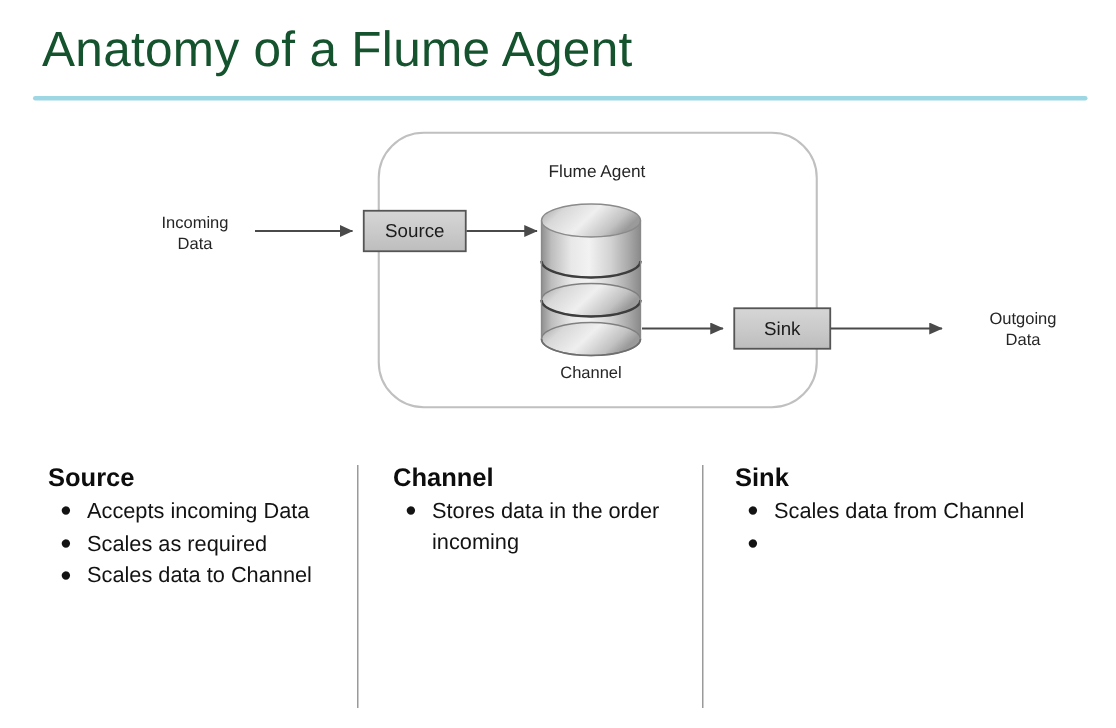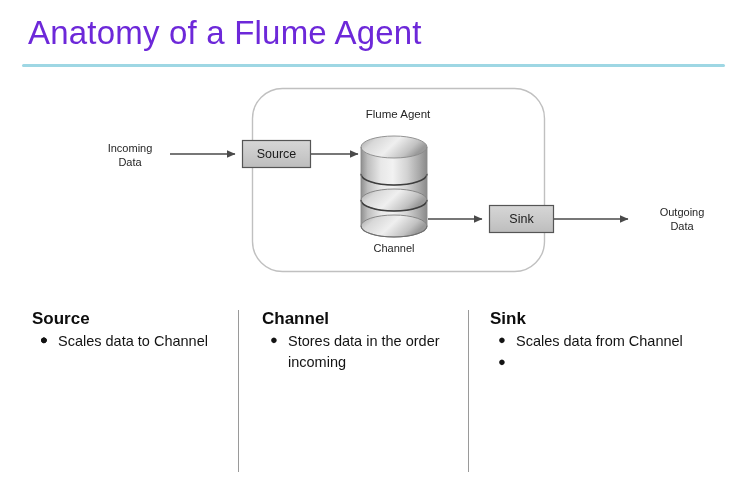--- a/index.html
+++ b/index.html
@@ -17,21 +17,21 @@
   }
 
   
   #slide-title {
     position: absolute;
     left: 28px;
     top: 14px;
     font-size: 33px;
     font-weight: 400;
     letter-spacing: 0.2px;
-    color: #6d28d9;
+    color: #14532d;
     white-space: nowrap;
     line-height: 1.15;
   }
   #title-rule {
     position: absolute;
     left: 22px;
     top: 64px;
     width: 703px;
     height: 3px;
     background: #9ed7e4;
@@ -205,23 +205,25 @@
 
 <div id="columns">
   <div class="divider" id="divider-1"></div>
   <div class="divider" id="divider-2"></div>
 
   <div class="col" id="col-source">
     <div class="col-title">Source</div>
     <ul class="col-list">
       <li>
         <span class="bullet">●</span>
-      </li>
-      <li>
-        <span class="bullet">●</span>
+        <span>Accepts incoming Data</span>
+      </li>
+      <li>
+        <span class="bullet">●</span>
+        <span>Scales as required</span>
       </li>
       <li>
         <span class="bullet">●</span>
         <span>Scales data to Channel</span>
       </li>
     </ul>
   </div>
 
   <div class="col" id="col-channel">
     <div class="col-title">Channel</div>

